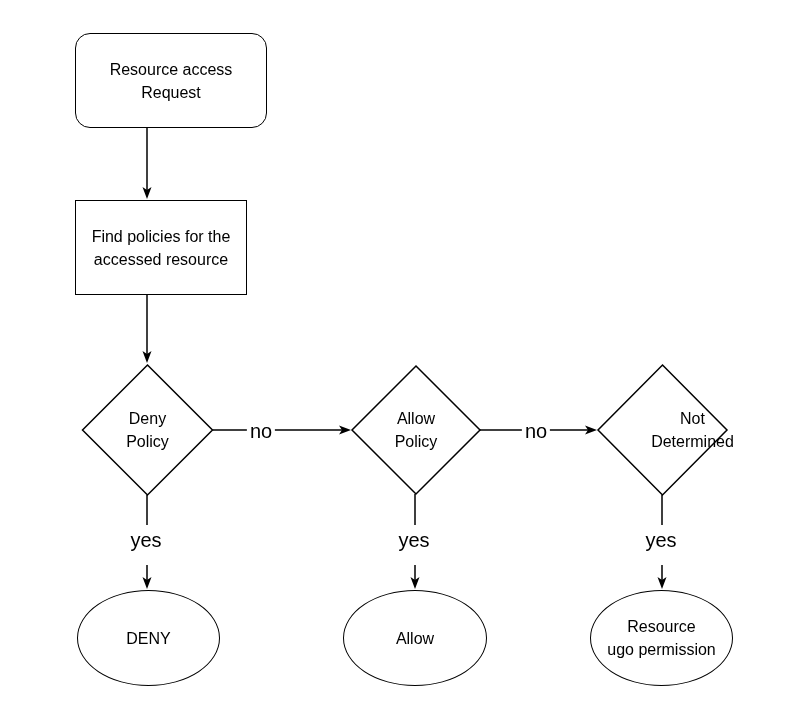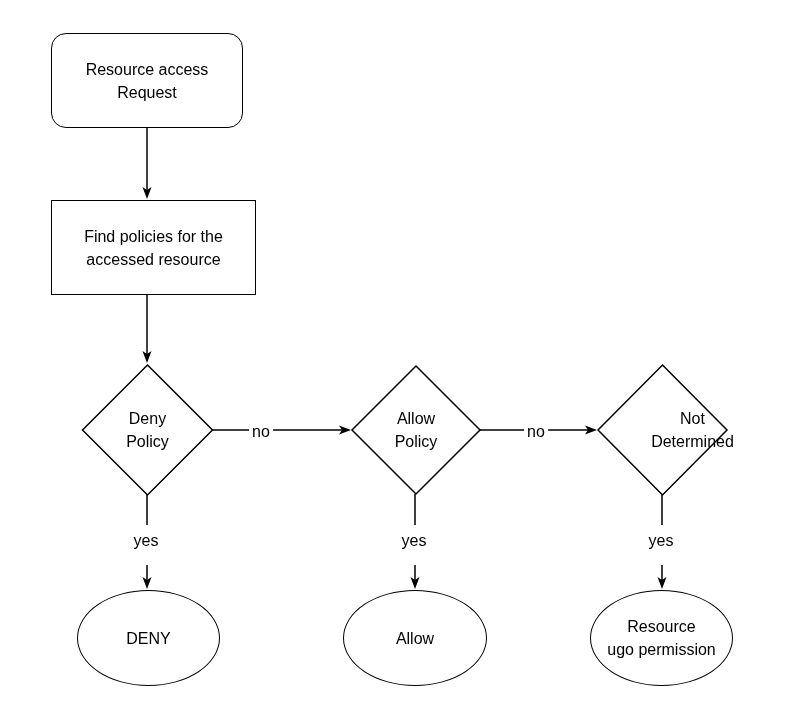--- a/index.html
+++ b/index.html
@@ -30,38 +30,39 @@
     align-items: center;
     justify-content: center;
     text-align: center;
     font-size: 16px;
     line-height: 23px;
     white-space: pre-line;
   }
   .box {
     border: 1.5px solid #000000;
     background: #ffffff;
+    margin-left: 24px;
   }
   .rounded {
     border-radius: 15px;
   }
   .ellipse {
     border: 1.5px solid #000000;
     background: #ffffff;
     border-radius: 50%;
   }
   .diamond-label {
     background: transparent;
   }
   .edge-label {
     position: absolute;
     transform: translate(-50%, -50%);
     background: #ffffff;
     padding: 0 3px;
-    font-size: 16px;
+    font-size: 20px;
     line-height: 19px;
     white-space: nowrap;
   }
 </style>
 </head>
 <body>
 
 <div class="canvas">
 
   <svg class="connector-layer" width="800" height="725" viewBox="0 0 800 725" xmlns="http://www.w3.org/2000/svg">
@@ -85,21 +86,21 @@
     <polygon points="147.5,365 212.5,430 147.5,495 82.5,430" fill="#ffffff" stroke="#000000" stroke-width="1.5"></polygon>
     <polygon points="416,366 480,430 416,494 352,430" fill="#ffffff" stroke="#000000" stroke-width="1.5"></polygon>
     <polygon points="662.5,365 727,430 662.5,495 598,430" fill="#ffffff" stroke="#000000" stroke-width="1.5"></polygon>
   </svg>
 
   <div class="node box rounded" style="left:51px; top:33px; width:192px; height:95px;">
     <span>Resource access
 Request</span>
   </div>
 
-  <div class="node box" style="left:51px; top:200px; width:205px; height:95px;">
+  <div class="node box" style="left:51px; top:200px; width:172px; height:95px;">
     <span>Find policies for the
 accessed resource</span>
   </div>
 
   <div class="node diamond-label" style="left:92px; top:400px; width:111px; height:60px;">
     <span>Deny
 Policy</span>
   </div>
   <div class="node diamond-label" style="left:361px; top:400px; width:110px; height:60px;">
     <span>Allow

